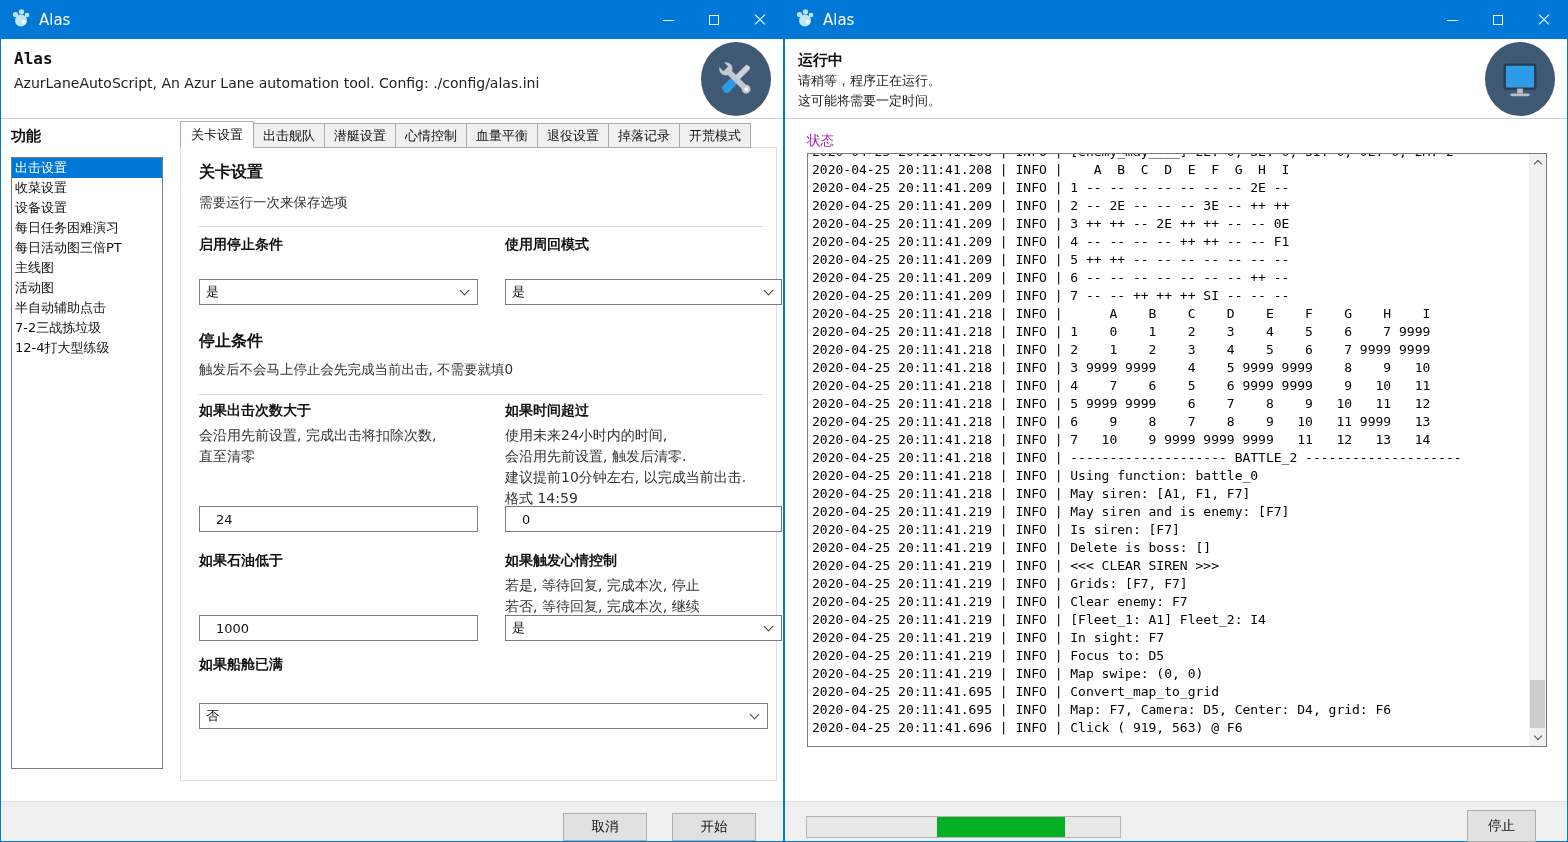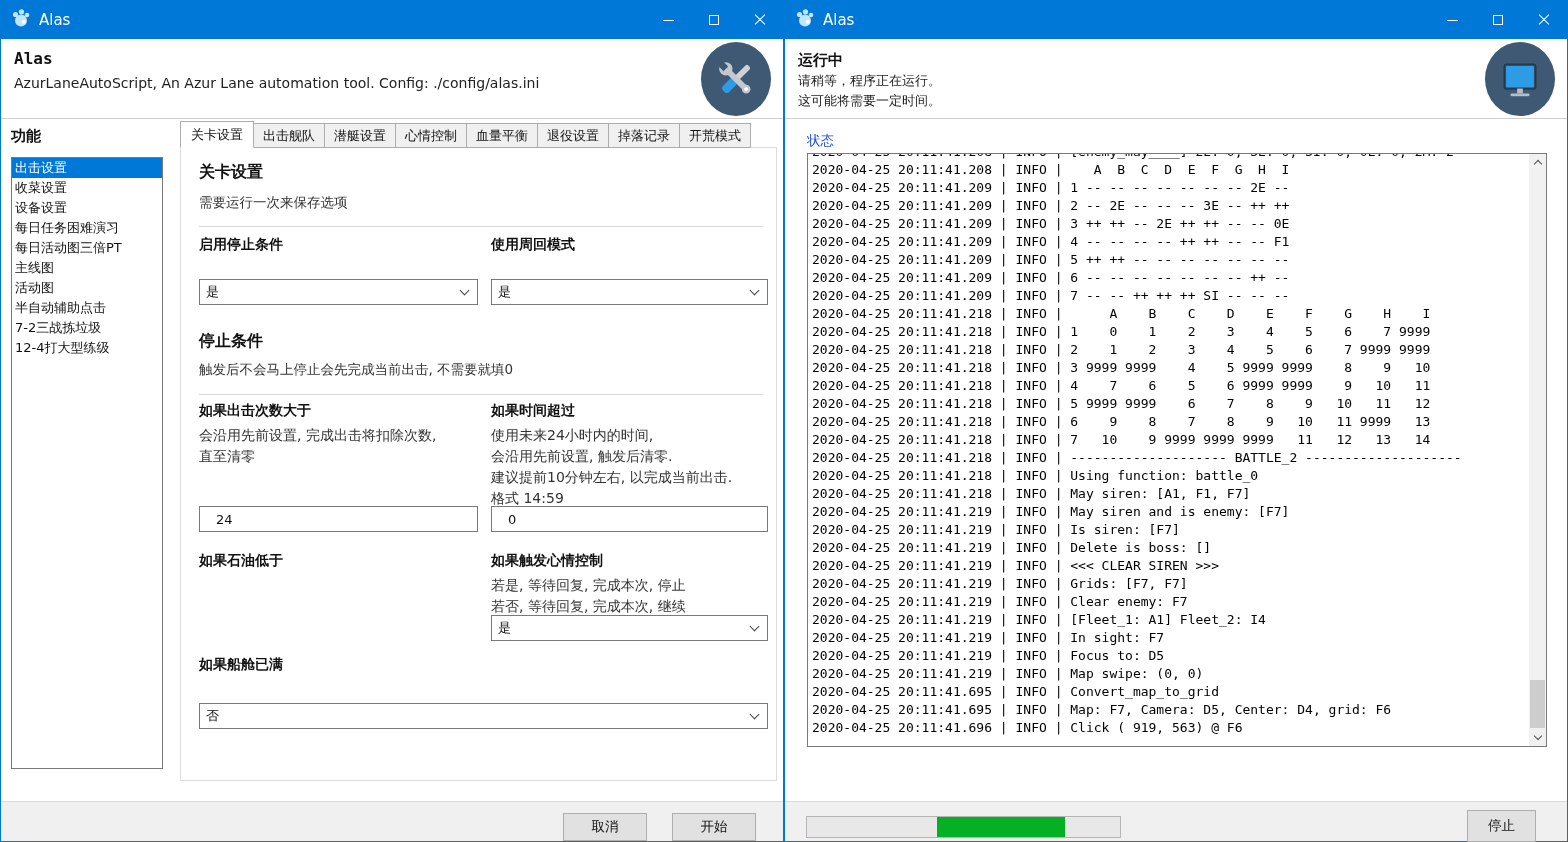--- a/index.html
+++ b/index.html
@@ -55,40 +55,40 @@
   .tab-panel { position:absolute; left:1px; top:28px; right:6px; bottom:8px;
                border:1px solid #dcdcdc; background:#fff; }
 
   
   .sec-title { position:absolute; left:18px; font-size:16px; font-weight:bold; color:#111; }
   .sec-desc  { position:absolute; left:18px; font-size:13.5px; color:#333; }
   .hrline { position:absolute; left:18px; right:13px; height:1px; background:#dadada; }
   .f-label { position:absolute; font-size:14px; font-weight:bold; color:#111; }
   .f-desc { position:absolute; font-size:14px; color:#333; line-height:21px; white-space:pre-line; }
   .colL { left:18px; width:279px; }
-  .colR { left:310px; width:277px; }
+  .colR { left:324px; width:277px; }
   .field { position:absolute; height:26px; border:1px solid #7a7a7a; background:#fff;
            font-size:13px; color:#111; }
   input.field { padding:0 16px; outline:none; font-family:inherit; }
   .select { display:flex; align-items:center; padding:0 6px; cursor:pointer; }
   .select .val { flex:1; }
   .chev { width:7px; height:7px; border-right:1.2px solid #444; border-bottom:1.2px solid #444;
           transform:rotate(45deg); margin:-3px 3px 0 0; }
 
   
   .footer { position:absolute; left:0; right:0; bottom:0; height:40px; background:#f0f0f0;
             border-top:1px solid #dcdcdc; }
   .btn { position:absolute; height:28px; width:84px; background:#e1e1e1; border:1px solid #adadad;
          font-size:13.5px; color:#111; font-family:inherit; cursor:pointer; }
   .btn-cancel { right:136px; top:11px; }
   .btn-start  { right:27px;  top:11px; }
   .btn-stop   { right:31px; top:8px; width:69px; height:32px; }
 
   
-  .status-label { position:absolute; left:22px; top:13px; font-size:13.5px; color:#1d4ed8; }
+  .status-label { position:absolute; left:22px; top:13px; font-size:13.5px; color:#a21caf; }
   .logbox { position:absolute; left:22px; top:34px; width:740px; height:594px;
             border:1px solid #7a7a7a; background:#fff; overflow:hidden; }
   .loglines { position:absolute; left:4px; top:-11px; right:17px;
               font-family:"DejaVu Sans Mono","Liberation Mono",monospace;
               font-size:13px; line-height:18px; color:#000; white-space:pre; }
   .vscroll { position:absolute; right:0; top:0; width:17px; height:100%; background:#f1f1f1; }
   .sb-arrow { position:absolute; left:0; width:17px; height:17px; display:flex; align-items:center; justify-content:center; cursor:pointer; }
   .sb-arrow.up { top:0; } .sb-arrow.down { bottom:0; }
   .chev-up, .chev-dn { width:6px; height:6px; border-right:1.4px solid #505050; border-bottom:1.4px solid #505050; }
   .chev-up { transform:rotate(-135deg); margin-top:3px; }
@@ -205,20 +205,21 @@
 会沿用先前设置, 触发后清零.
 建议提前10分钟左右, 以完成当前出击.
 格式 14:59</div>
           <input class="field colL" style="top: 358px;" value="24">
           <input class="field colR" style="top: 358px;" value="0">
 
           <div class="f-label colL" style="top:404px">如果石油低于</div>
           <div class="f-label colR" style="top:404px">如果触发心情控制</div>
           <div class="f-desc colR" style="top:427px">若是, 等待回复, 完成本次, 停止
 若否, 等待回复, 完成本次, 继续</div>
+          <input class="field colL" style="top: 467px;" value="1000">
           <div class="field select colR" style="top:467px">
             <span class="val">是</span>
               <i class="chev"></i>
           </div>
 
           <div class="f-label colL" style="top:508px">如果船舱已满</div>
           <div class="field select" style="top:555px; left:18px; width:569px;">
             <span class="val">否</span>
               <i class="chev"></i>
           </div>

